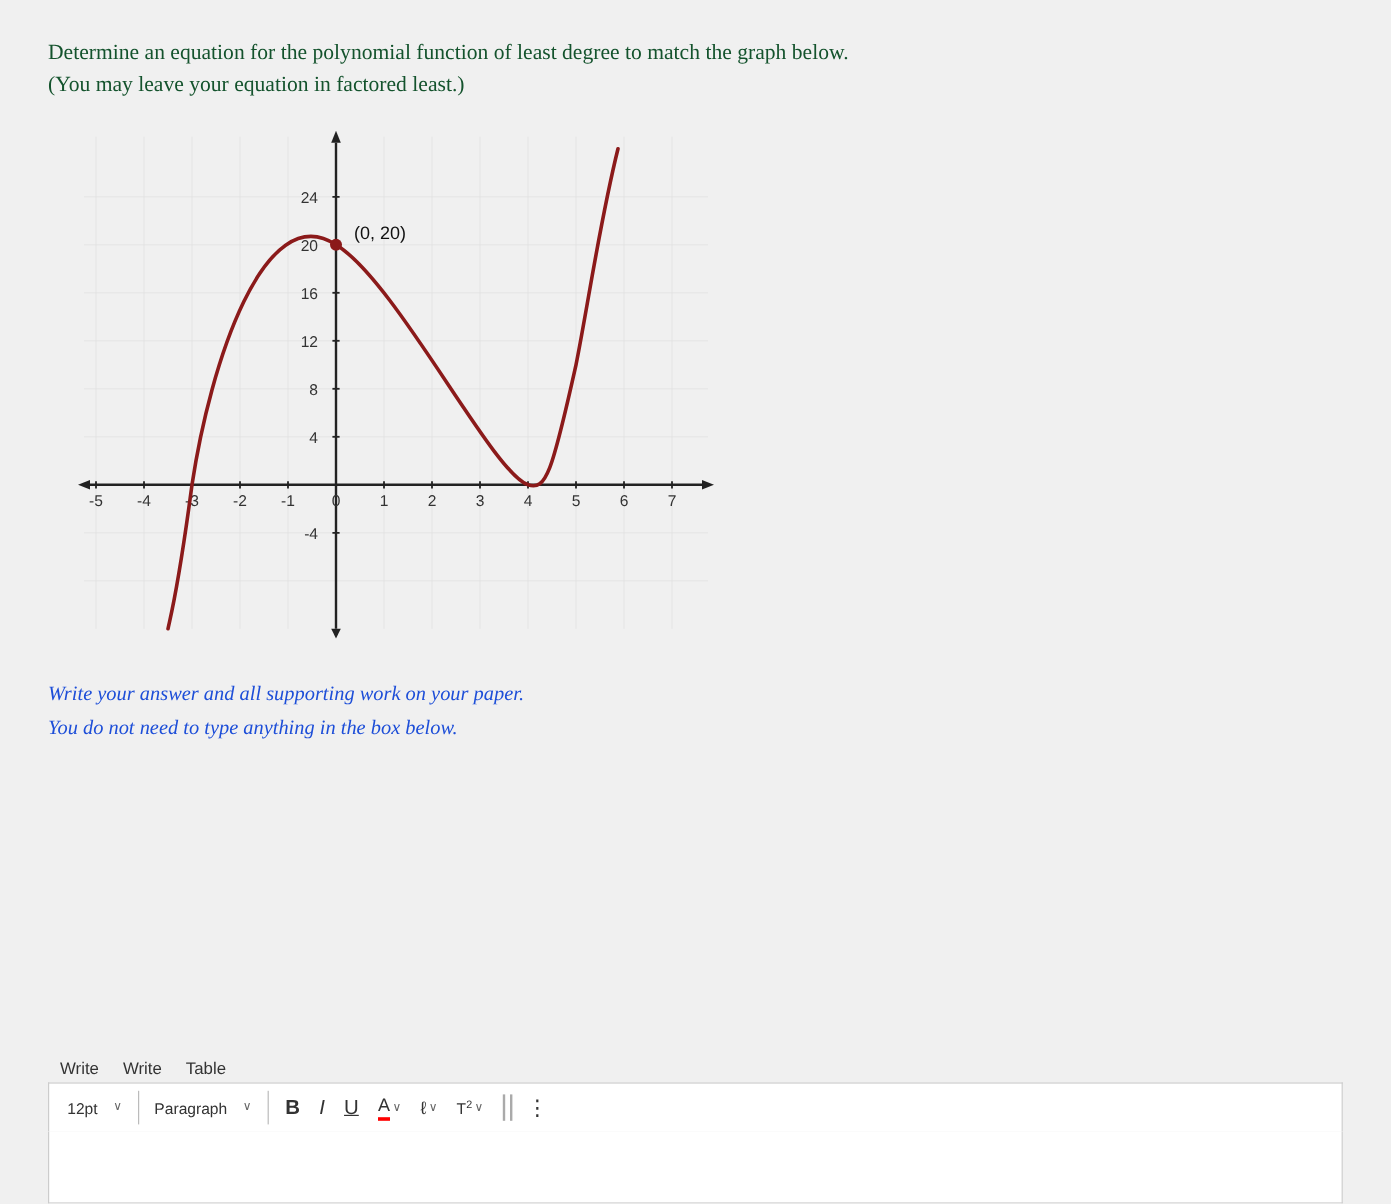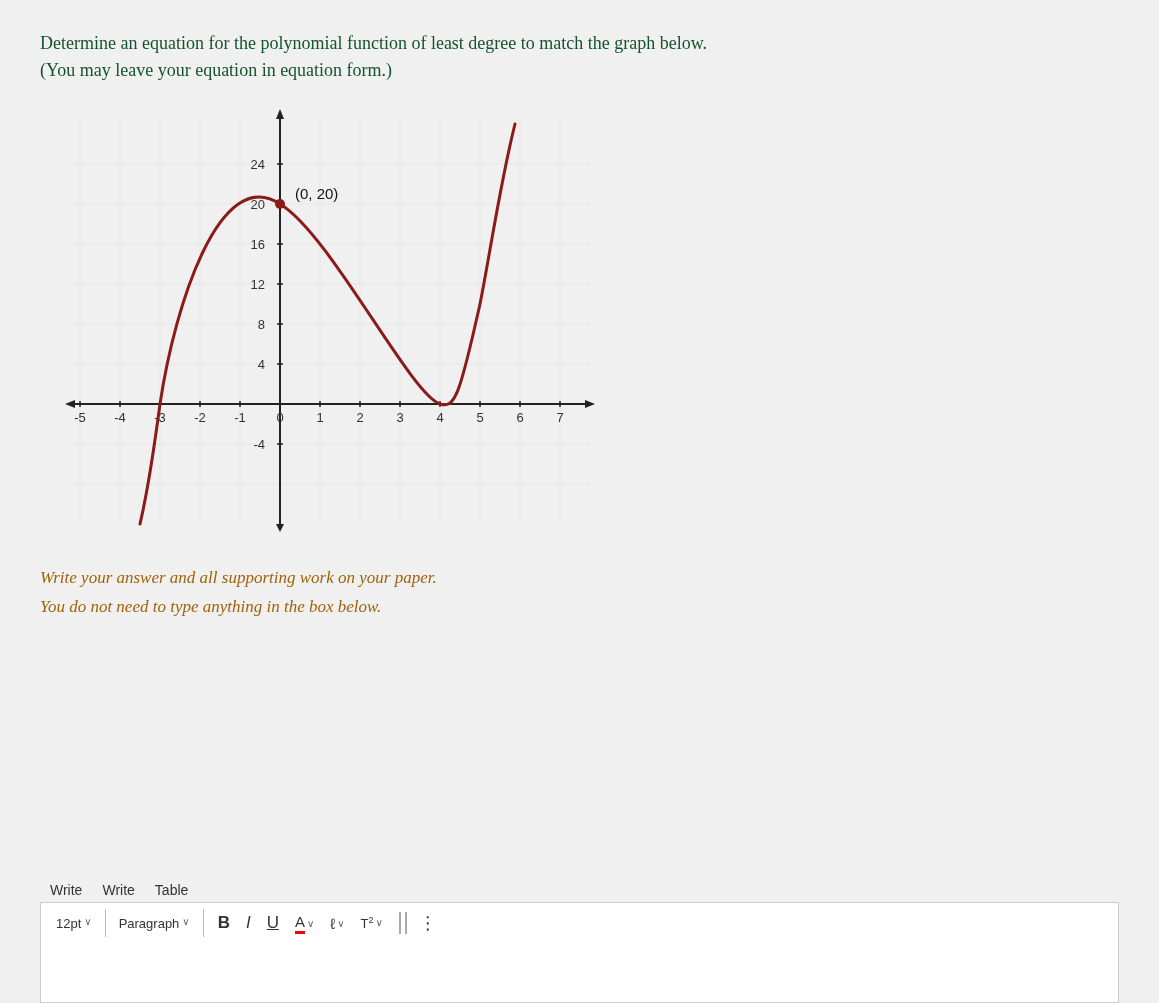--- a/index.html
+++ b/index.html
@@ -30,21 +30,21 @@
       height: 430px;
     }
     svg.graph-svg {
       width: 100%;
       height: 100%;
     }
     .instructions {
       font-size: 17px;
       font-style: italic;
       line-height: 1.7;
-      color: #a16207;
+      color: #1d4ed8;
       margin-bottom: 25px;
     }
     .editor-area {
       background: #f0f0f0;
       border: none;
       margin-top: auto;
       padding-bottom: 0;
     }
     .editor-menu-bar {
       display: flex;
@@ -86,21 +86,21 @@
       color: #333;
       background: none;
       border: none;
       font-family: Arial, sans-serif;
     }
     .toolbar-bold { font-weight: bold; font-size: 17px; }
     .toolbar-italic { font-style: italic; font-size: 17px; }
     .toolbar-underline { text-decoration: underline; font-size: 17px; }
     .toolbar-dropdown {
       display: flex;
-      gap: 3px;
+      gap: 13px;
       cursor: pointer;
       font-size: 13px;
       color: #333;
       padding: 3px 5px;
       border-radius: 3px;
     }
     .chevron { font-size: 10px; color: #666; }
     .answer-box {
       width: 100%;
       min-height: 60px;
@@ -121,21 +121,21 @@
       background: #f00;
       margin-top: 1px;
     }
   </style>
 </head>
 <body>
 
 <div>
   <div class="question-text">
     <div>Determine an equation for the polynomial function of least degree to match the graph below.</div>
-    <div>(You may leave your equation in equation form.)</div>
+    <div>(You may leave your equation in factored least.)</div>
   </div>
 </div>
 
 <div class="graph-area">
   <div class="graph-container">
     <svg class="graph-svg" viewBox="0 0 540 430">
 
       <line x1="220" y1="10" x2="220" y2="420" stroke="#ccc" stroke-width="0.5"></line>
 
       <line x1="10" y1="300" x2="530" y2="300" stroke="#ccc" stroke-width="0.5"></line>

